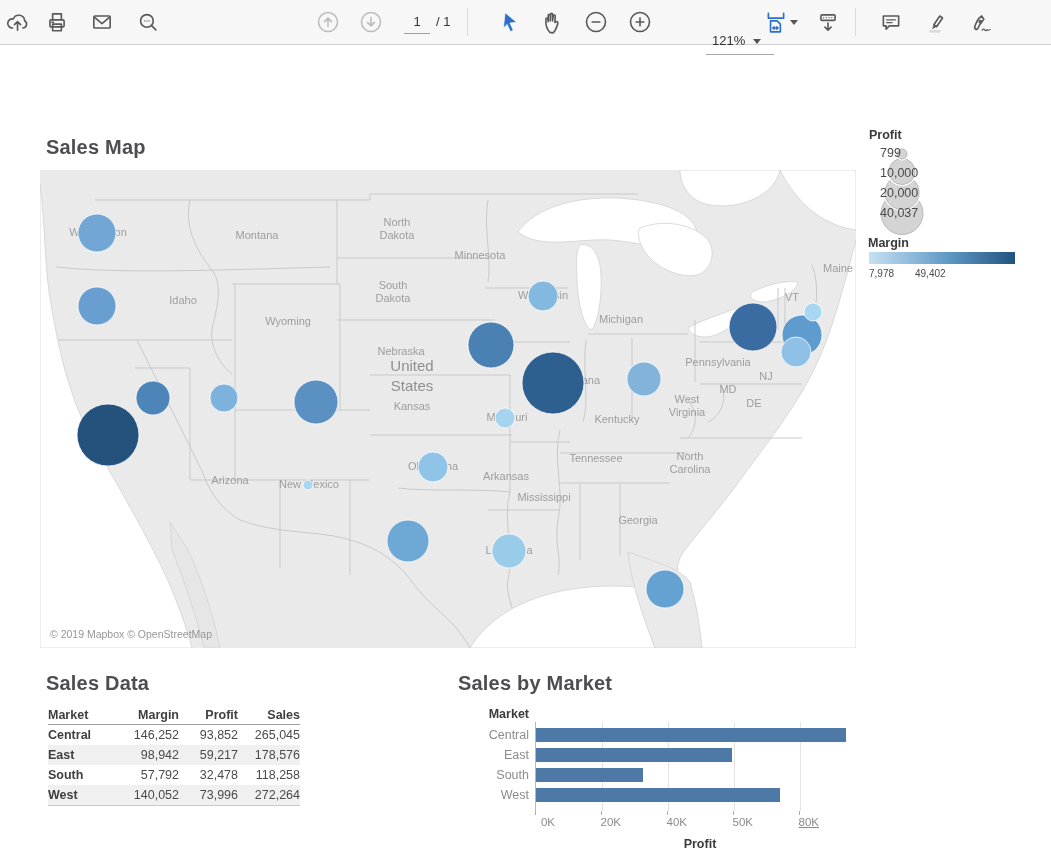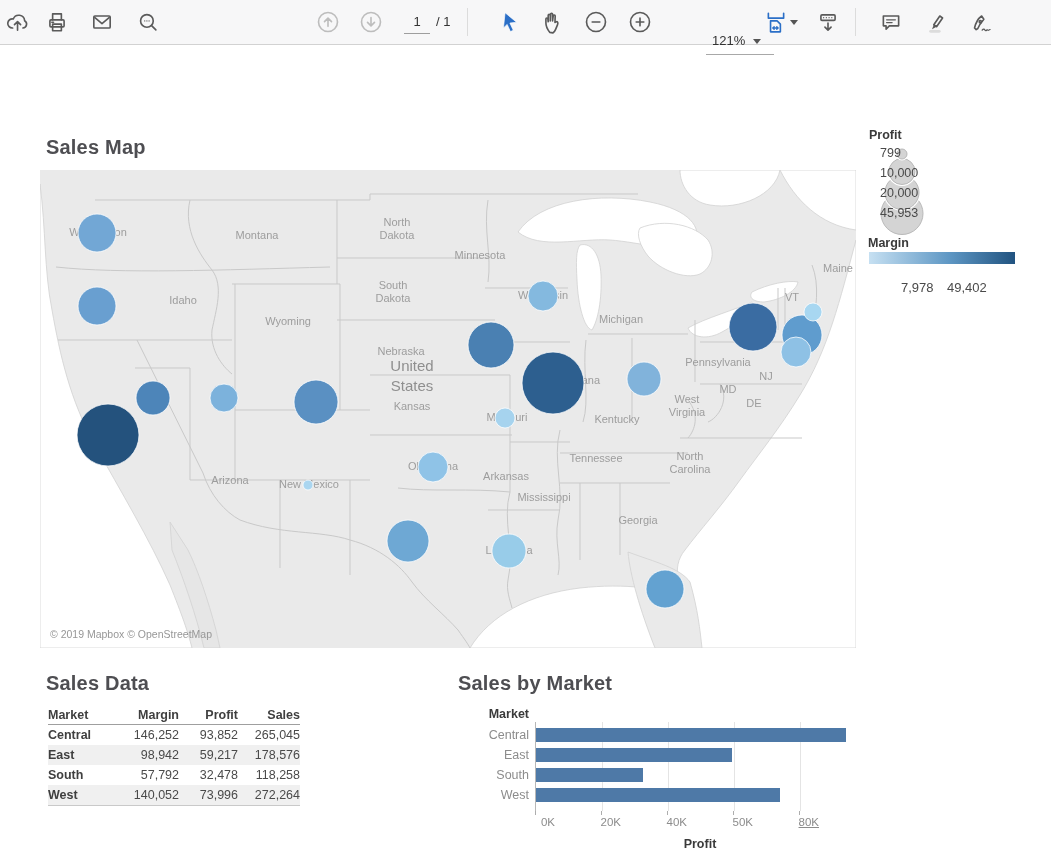--- a/index.html
+++ b/index.html
@@ -31,21 +31,21 @@
   .mini-caret{position:absolute;left:790px;top:20px;width:0;height:0;border-left:4px solid transparent;
     border-right:4px solid transparent;border-top:5px solid #555;cursor:pointer;}
   
   .dash-title{position:absolute;font-size:20px;color:#4e4e52;letter-spacing:.2px;font-weight:bold;}
   #map-wrap{position:absolute;left:40px;top:170px;width:816px;height:478px;}
   
   .legend-title{position:absolute;font-size:12.5px;font-weight:bold;color:#3a3a3a;}
   #size-labels{position:absolute;left:880px;top:143px;width:95px;}
   #size-labels div{height:20px;line-height:20px;font-size:12.5px;color:#4a4a4a;}
   #margin-gradient{position:absolute;left:869px;top:252px;width:146px;height:12px;}
-  .grad-label{position:absolute;top:280px;font-size:13px;color:#4a4a4a;margin-left:32px;}
+  .grad-label{position:absolute;top:268px;font-size:10px;color:#4a4a4a;}
   
   #sales-table{position:absolute;left:48px;top:706px;width:252px;font-size:12.5px;color:#4a4a4a;}
   .t-head{display:grid;grid-template-columns:70px 61px 59px 62px;height:18px;line-height:18px;
     font-weight:bold;color:#3f3f3f;border-bottom:1px solid #9f9f9f;}
   .t-row{display:grid;grid-template-columns:70px 61px 59px 62px;height:20px;line-height:20px;}
   .t-row.band{background:#f0f0f0;}
   .t-body{border-bottom:1px solid #c9c9c9;}
   .cell-r{text-align:right;}
   .cell-l{text-align:left;font-weight:bold;color:#3f3f3f;}
   
@@ -301,21 +301,21 @@
     <circle cx="32" cy="50.5" r="17" fill="#d4d4d4" stroke="#b9b9b9" stroke-width="1"></circle>
     <circle cx="32" cy="29.5" r="13" fill="none" stroke="#ffffff" stroke-width="3"></circle>
     <circle cx="32" cy="29.5" r="13" fill="#d4d4d4" stroke="#b9b9b9" stroke-width="1"></circle>
     <circle cx="32" cy="12" r="5" fill="none" stroke="#ffffff" stroke-width="3"></circle>
     <circle cx="32" cy="12" r="5" fill="#d4d4d4" stroke="#b9b9b9" stroke-width="1"></circle>
   </svg>
 <div id="size-labels">
     <div>799</div>
     <div>10,000</div>
     <div>20,000</div>
-    <div>45,953</div>
+    <div>40,037</div>
   </div>
 
 <div class="legend-title" style="left:868px;top:236px">Margin</div>
 <div id="margin-gradient" style="background: linear-gradient(90deg, rgb(198, 224, 242) 0%, rgb(94, 151, 196) 55%, rgb(33, 83, 128) 100%);"></div>
 <div class="grad-label" style="left:869px">7,978</div>
 <div class="grad-label" style="left:915px;width:100px;text-align:left">49,402</div>
 
 <div class="dash-title" style="left:46px;top:672px">Sales Data</div>
 <div id="sales-table">
   <div class="t-head" id="table-head">

